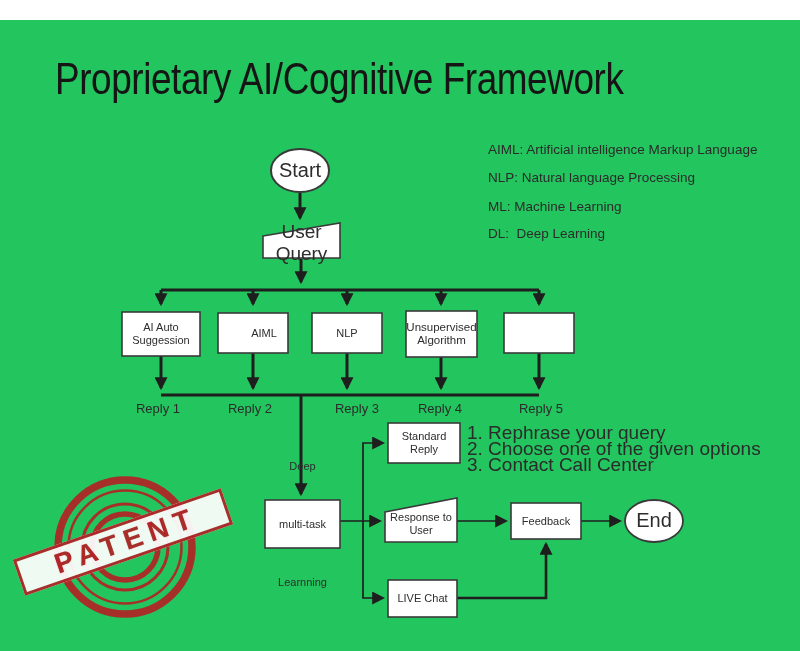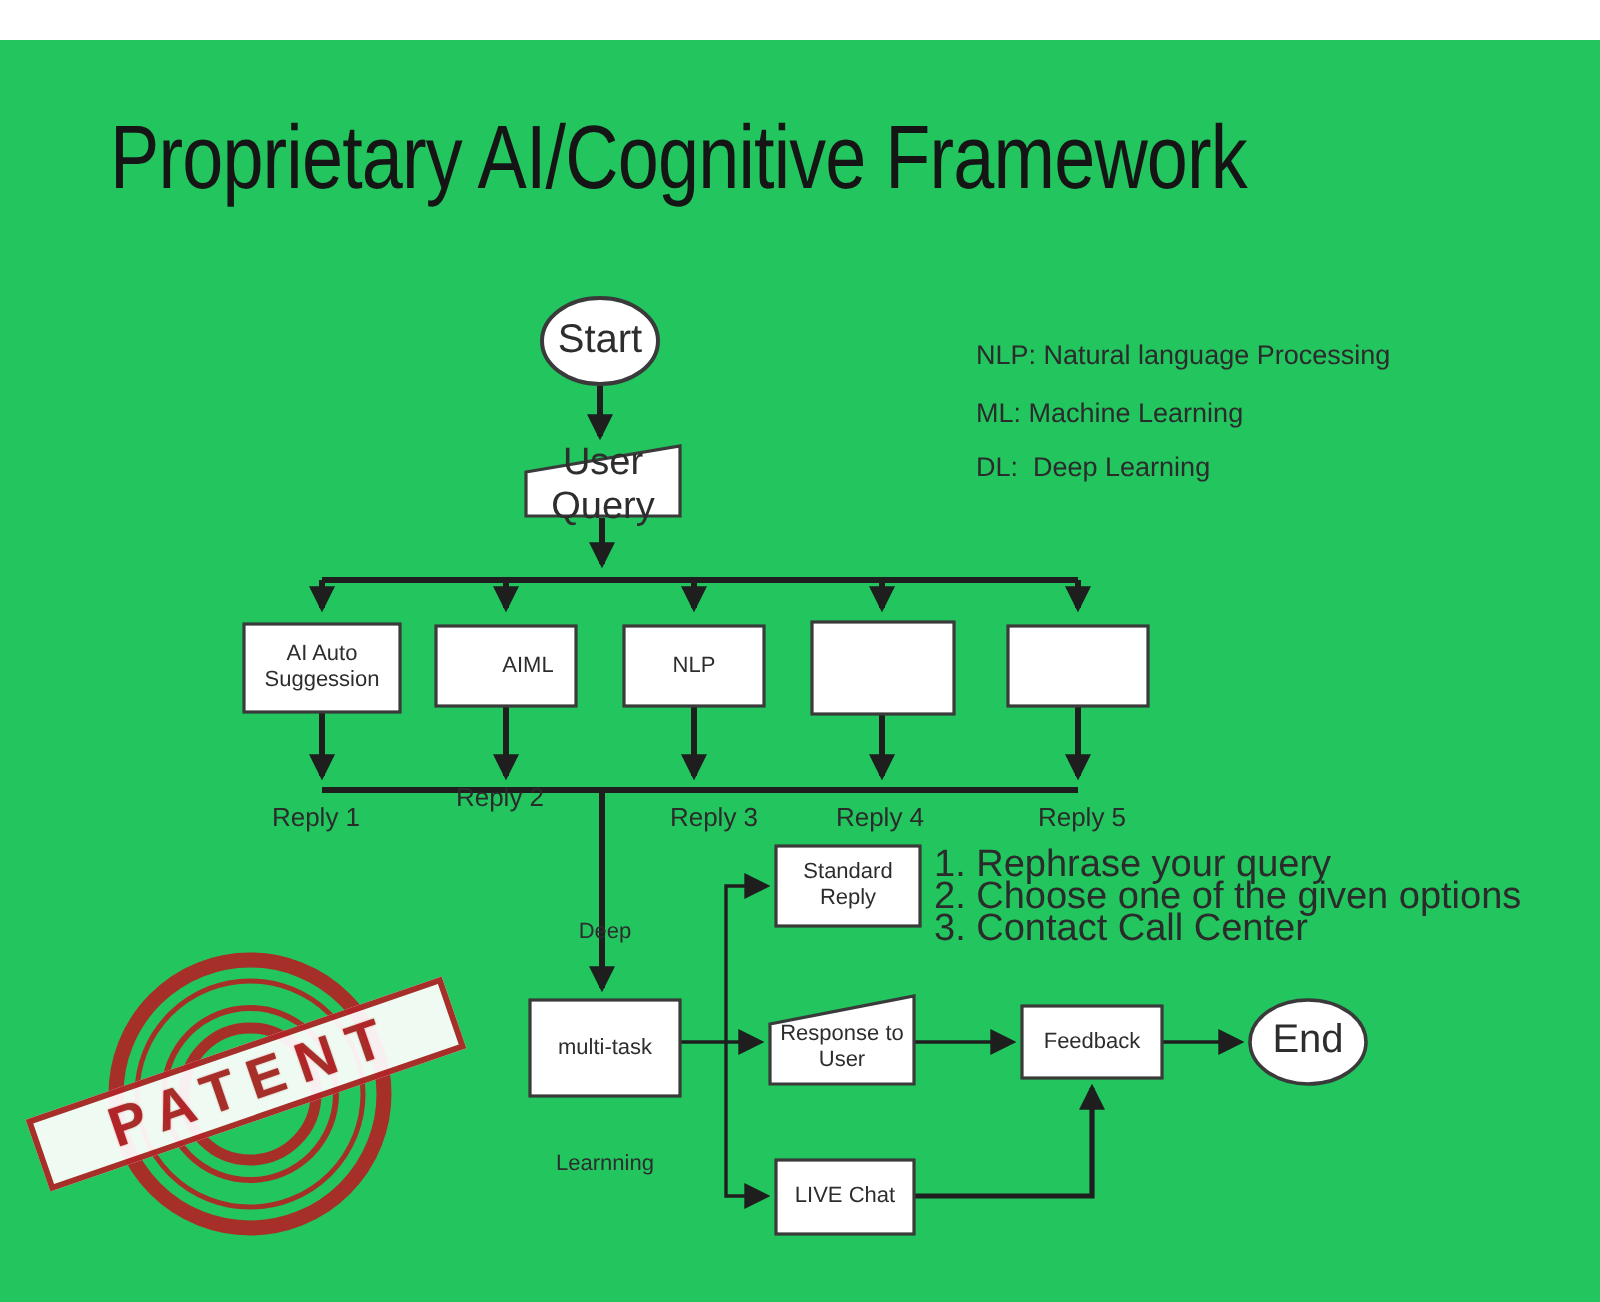--- a/index.html
+++ b/index.html
@@ -149,37 +149,42 @@
     <g stroke="#b22427" fill="none" opacity="0.93">
       <circle cx="125" cy="527" r="67" stroke-width="7.5"></circle>
       <circle cx="125" cy="527" r="56.5" stroke-width="2.5"></circle>
       <circle cx="125" cy="527" r="43" stroke-width="3"></circle>
       <circle cx="125" cy="527" r="33" stroke-width="5.5"></circle>
     </g>
   </svg>
 
   <div class="title">Proprietary AI/Cognitive Framework</div>
 
+  <div class="legend-item" style="top:122px;">AIML: Artificial intelligence Markup Language</div>
   <div class="legend-item" style="top:150px;">NLP: Natural language Processing</div>
   <div class="legend-item" style="top:179px;">ML: Machine Learning</div>
   <div class="legend-item" style="top:206px;">DL:  Deep Learning</div>
 
   <div class="lbl fs15" style="left:271px;top:130px;width:58px;height:41px;">Start</div>
 
   <div class="lbl fs14" style="left:263px;top:207px;width:77px;height:31px;">User Query</div>
 
   <div class="lbl fs13" style="left:122px;top:292px;width:78px;height:44px;flex-direction:column;">
     <span>AI Auto</span>
     <span>Suggession</span>
   </div>
   <div class="lbl fs13" style="left:218px;top:293px;width:92px;height:40px;text-align:right;">AIML</div>
   <div class="lbl fs13" style="left:312px;top:293px;width:70px;height:40px;">NLP</div>
+  <div class="lbl fs115" style="left:406px;top:291px;width:71px;height:46px;flex-direction:column;">
+    <span>Unsupervised</span>
+    <span>Algorithm</span>
+  </div>
 
   <div class="lbl reply" style="left:128px;top:381px;width:60px;height:16px;">Reply 1</div>
-  <div class="lbl reply" style="left:220px;top:371px;width:60px;height:16px;">Reply 2</div>
+  <div class="lbl reply" style="left:220px;top:381px;width:60px;height:16px;">Reply 2</div>
   <div class="lbl reply" style="left:327px;top:381px;width:60px;height:16px;">Reply 3</div>
   <div class="lbl reply" style="left:410px;top:381px;width:60px;height:16px;">Reply 4</div>
   <div class="lbl reply" style="left:511px;top:381px;width:60px;height:16px;">Reply 5</div>
 
   <div class="lbl fs11" style="left:265px;top:480px;width:75px;height:48px;flex-direction:column;">
     <span>Deep</span>
     <span>multi-task</span>
     <span>Learnning</span>
   </div>
 

